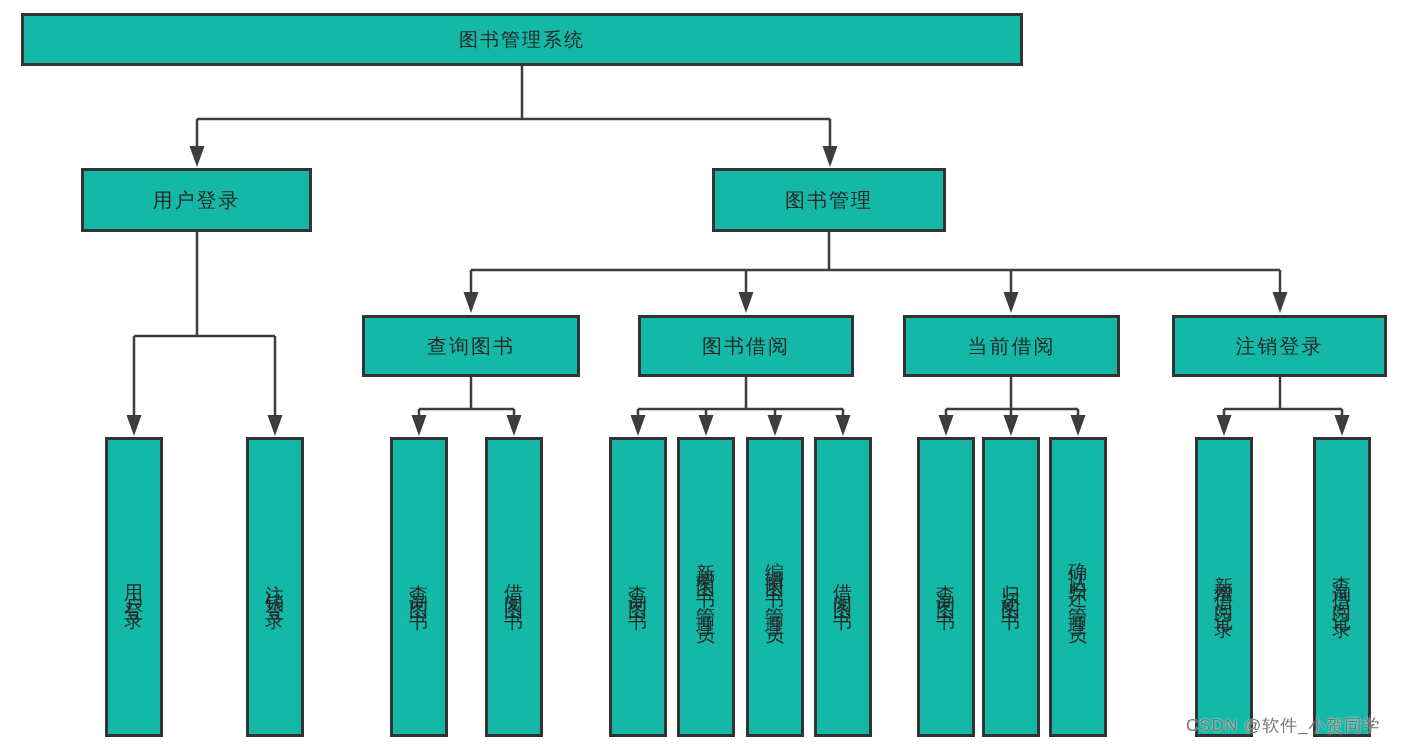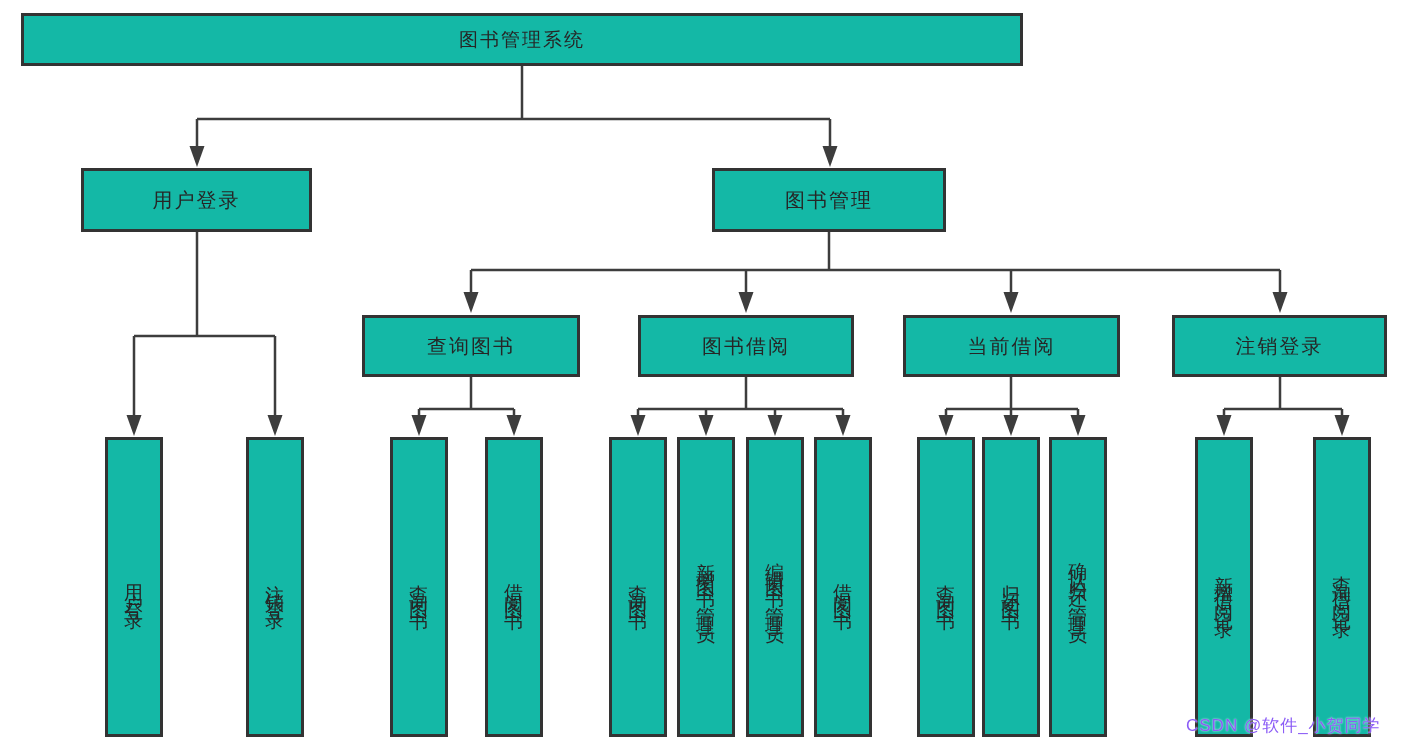--- a/index.html
+++ b/index.html
@@ -37,21 +37,21 @@
     font-size: 19px;
     writing-mode: vertical-lr;
     letter-spacing: 9px;
     line-height: 1;
   }
   #watermark {
     position: absolute;
     left: 1186px;
     top: 714px;
     font-size: 17px;
-    color: #8b5cf6;
+    color: #737373;
     text-shadow: 0 0 2px #ffffff;
     letter-spacing: 1px;
     white-space: nowrap;
     z-index: 3;
   }
 </style>
 </head>
 <body>
 
 <div id="canvas">

